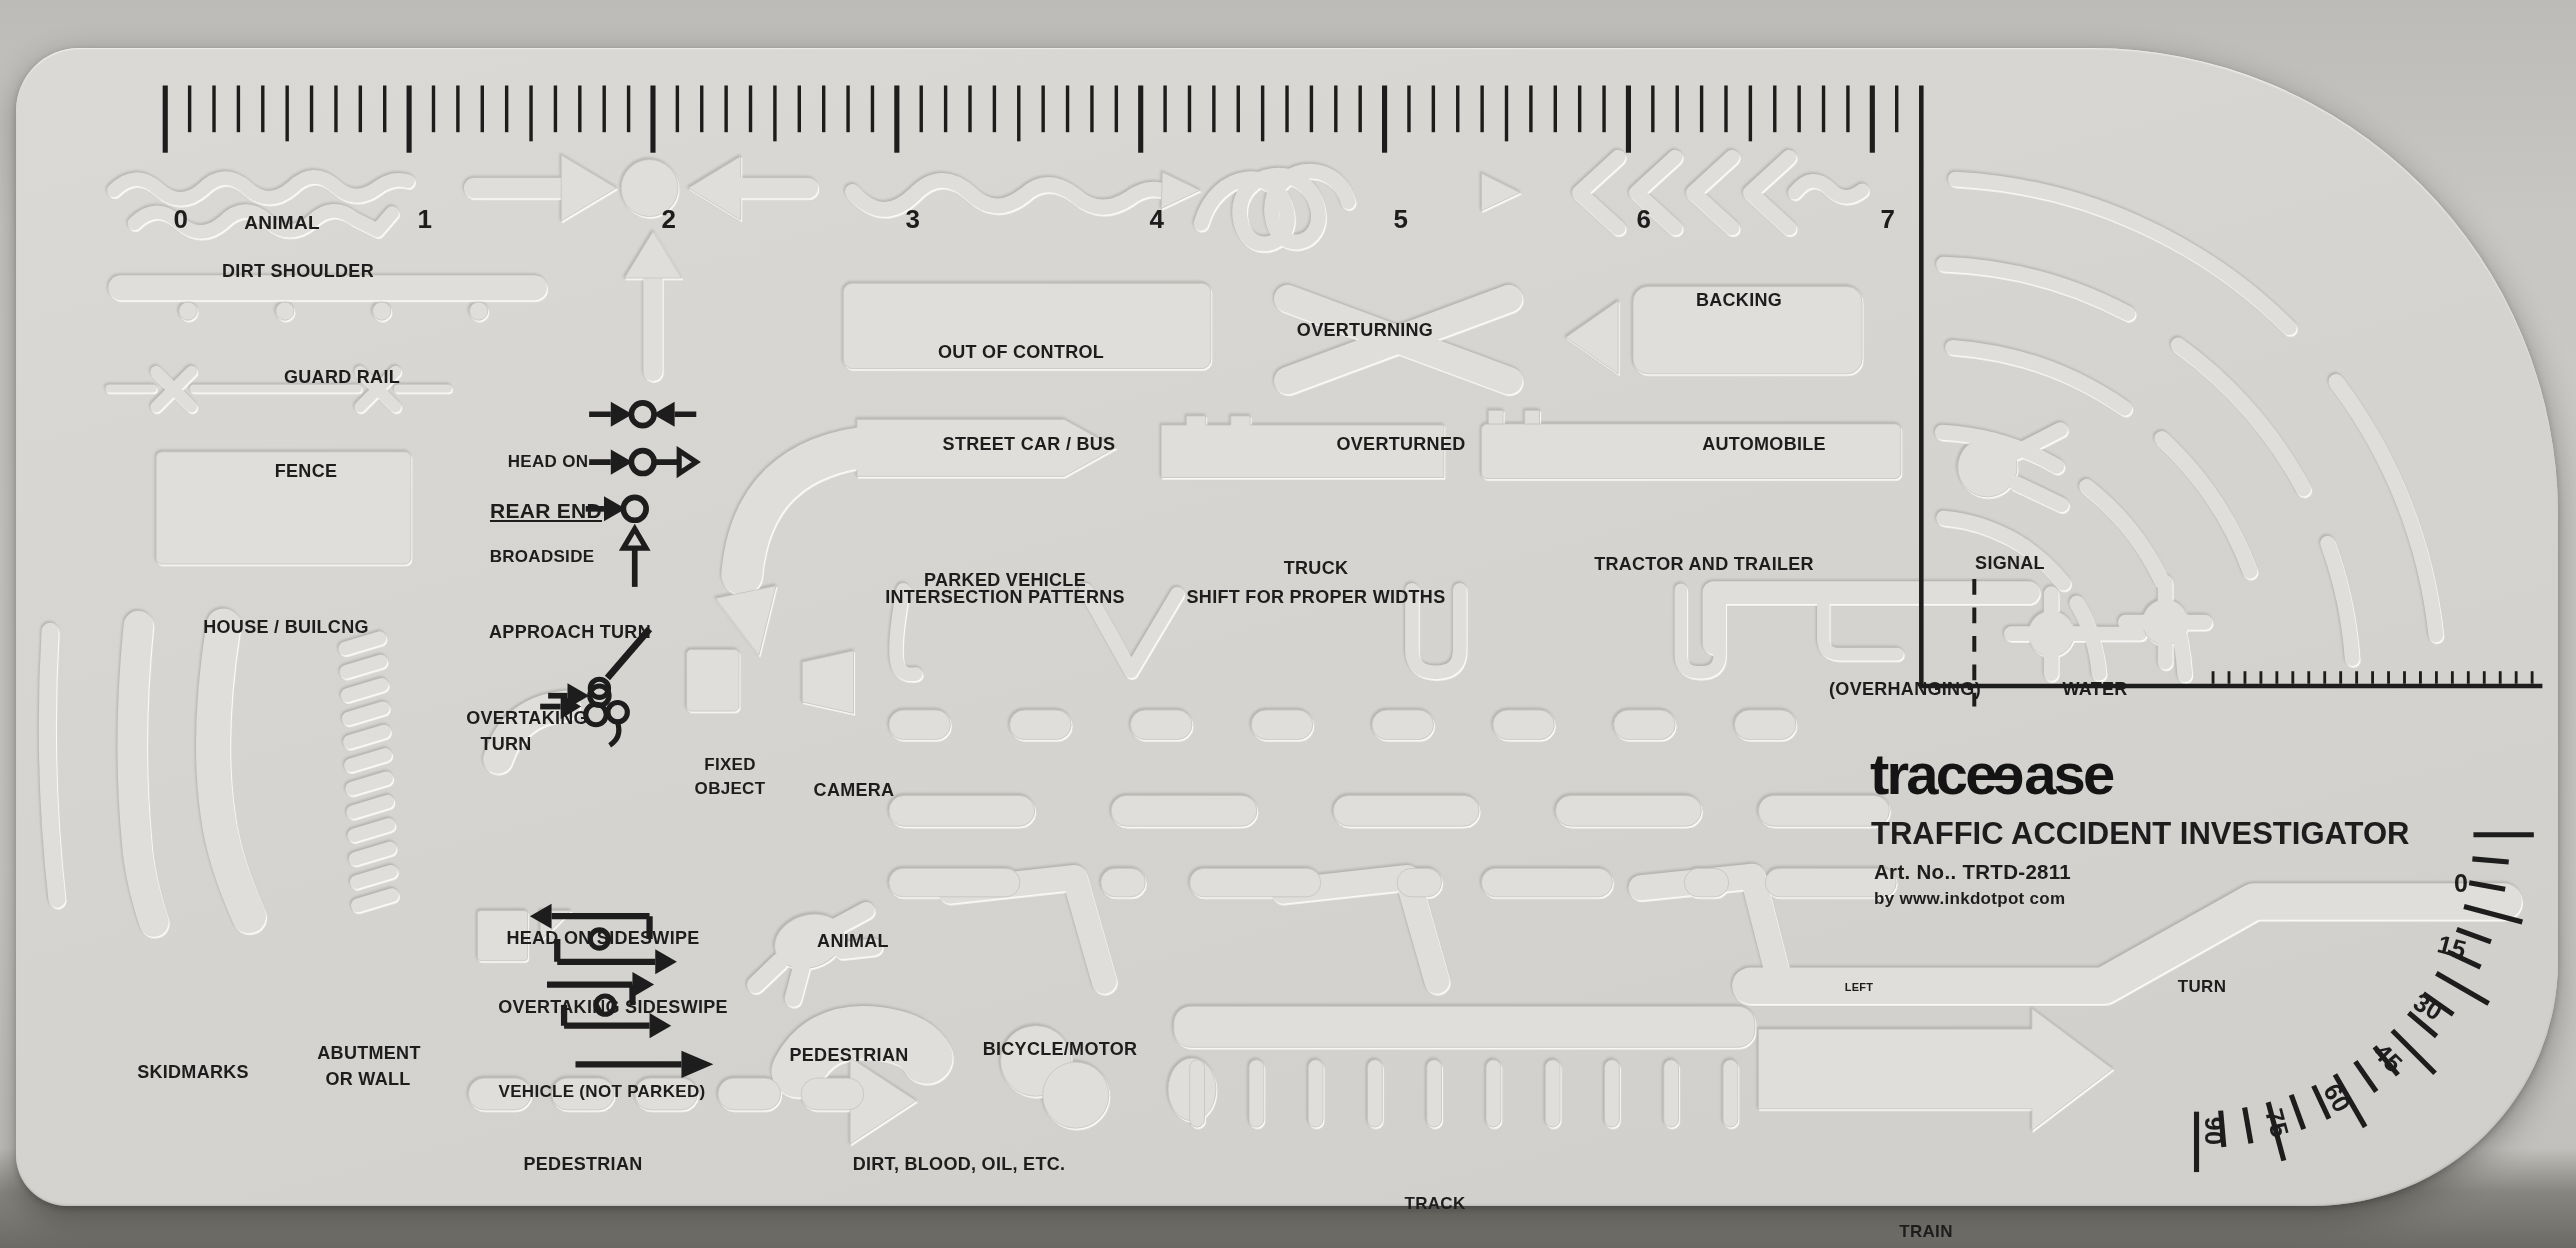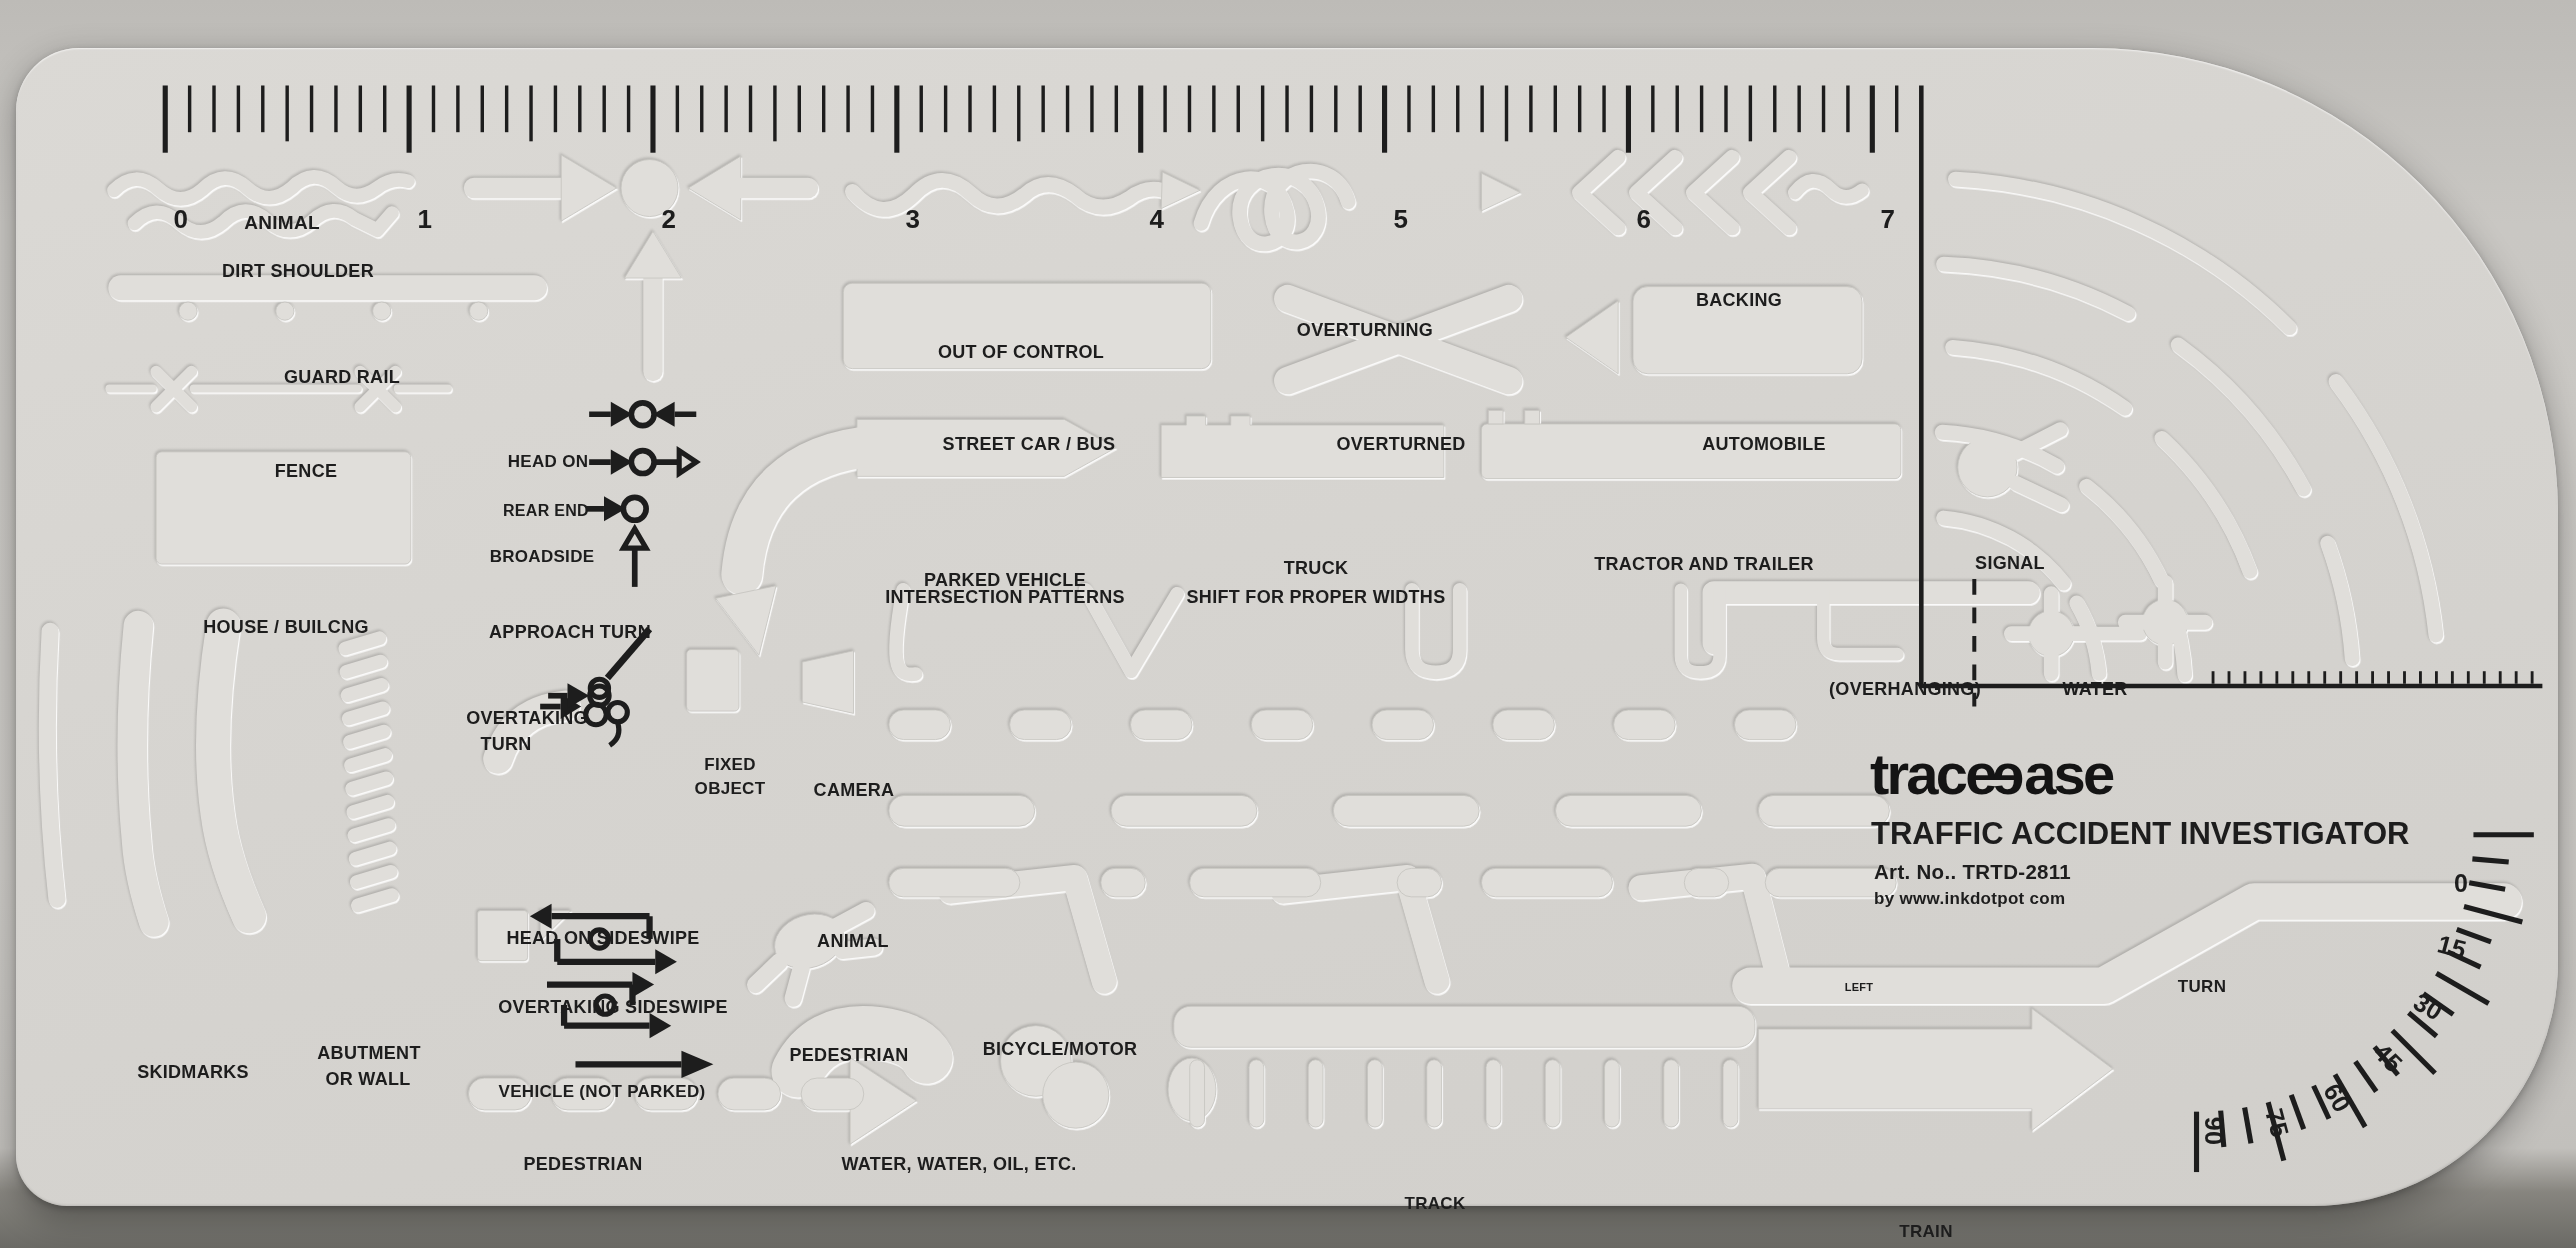--- a/index.html
+++ b/index.html
@@ -424,21 +424,21 @@
       <div class="lbl" style="left:326px;top:329px;">GUARD RAIL</div>
       <div class="lbl" style="left:290px;top:423px;">FENCE</div>
       <div class="lbl" style="left:270px;top:579px;">HOUSE / BUILCNG</div>
       <div class="lbl" style="left:1005px;top:258px;margin-top:46px;">OUT OF CONTROL</div>
       <div class="lbl" style="left:1013px;top:396px;">STREET CAR / BUS</div>
       <div class="lbl" style="left:1349px;top:282px;">OVERTURNING</div>
       <div class="lbl" style="left:1385px;top:396px;">OVERTURNED</div>
       <div class="lbl" style="left:1723px;top:252px;">BACKING</div>
       <div class="lbl" style="left:1748px;top:396px;">AUTOMOBILE</div>
       <div class="lbl" style="left:532px;top:414px;font-size:17px;">HEAD ON</div>
-      <div class="lbl" style="left:530px;top:463px;font-size:16px;">REAR END</div>
+      <div class="lbl" style="left:530px;top:463px;font-size:21px;text-decoration:underline;">REAR END</div>
       <div class="lbl" style="left:526px;top:509px;font-size:17px;">BROADSIDE</div>
       <div class="lbl" style="left:989px;top:532px;">PARKED VEHICLE</div>
       <div class="lbl" style="left:989px;top:549px;">INTERSECTION PATTERNS</div>
       <div class="lbl" style="left:1300px;top:520px;">TRUCK</div>
       <div class="lbl" style="left:1300px;top:549px;">SHIFT FOR PROPER WIDTHS</div>
       <div class="lbl" style="left:1688px;top:516px;">TRACTOR AND TRAILER</div>
       <div class="lbl" style="left:1994px;top:515px;">SIGNAL</div>
       <div class="lbl" style="left:554px;top:584px;">APPROACH TURN</div>
       <div class="lbl" style="left:1889px;top:641px;">(OVERHANGING)</div>
       <div class="lbl" style="left:2079px;top:641px;">WATER</div>
@@ -450,21 +450,21 @@
       <div class="lbl" style="left:587px;top:890px;">HEAD ON SIDESWIPE</div>
       <div class="lbl" style="left:597px;top:959px;">OVERTAKING SIDESWIPE</div>
       <div class="lbl" style="left:837px;top:893px;">ANIMAL</div>
       <div class="lbl" style="left:833px;top:1007px;">PEDESTRIAN</div>
       <div class="lbl" style="left:1044px;top:1001px;">BICYCLE/MOTOR</div>
       <div class="lbl" style="left:177px;top:1024px;">SKIDMARKS</div>
       <div class="lbl" style="left:353px;top:1005px;">ABUTMENT</div>
       <div class="lbl" style="left:352px;top:1031px;">OR WALL</div>
       <div class="lbl" style="left:586px;top:1044px;font-size:17px;">VEHICLE (NOT PARKED)</div>
       <div class="lbl" style="left:567px;top:1116px;">PEDESTRIAN</div>
-      <div class="lbl" style="left:943px;top:1116px;">WATER, WATER, OIL, ETC.</div>
+      <div class="lbl" style="left:943px;top:1116px;">DIRT, BLOOD, OIL, ETC.</div>
       <div class="lbl" style="left:1419px;top:1156px;font-size:17px;">TRACK</div>
       <div class="lbl" style="left:1910px;top:1142px;font-size:17px;margin-top:42px;">TRAIN</div>
       <div class="lbl" style="left:1843px;top:939px;font-size:11px;">LEFT</div>
       <div class="lbl" style="left:2186px;top:939px;font-size:17px;">TURN</div>
 
       <div class="lbl left brand" style="left:1854px;top:725px;"><span>trace</span><span class="mir">e</span><span>ase</span></div>
       <div class="lbl left title" style="left:1855px;top:786px;">TRAFFIC ACCIDENT INVESTIGATOR</div>
       <div class="lbl left artno" style="left:1858px;top:824px;">Art. No.. TRTD-2811</div>
       <div class="lbl left byline" style="left:1858px;top:851px;">by www.inkdotpot com</div>
       <div id="gen-labels">

